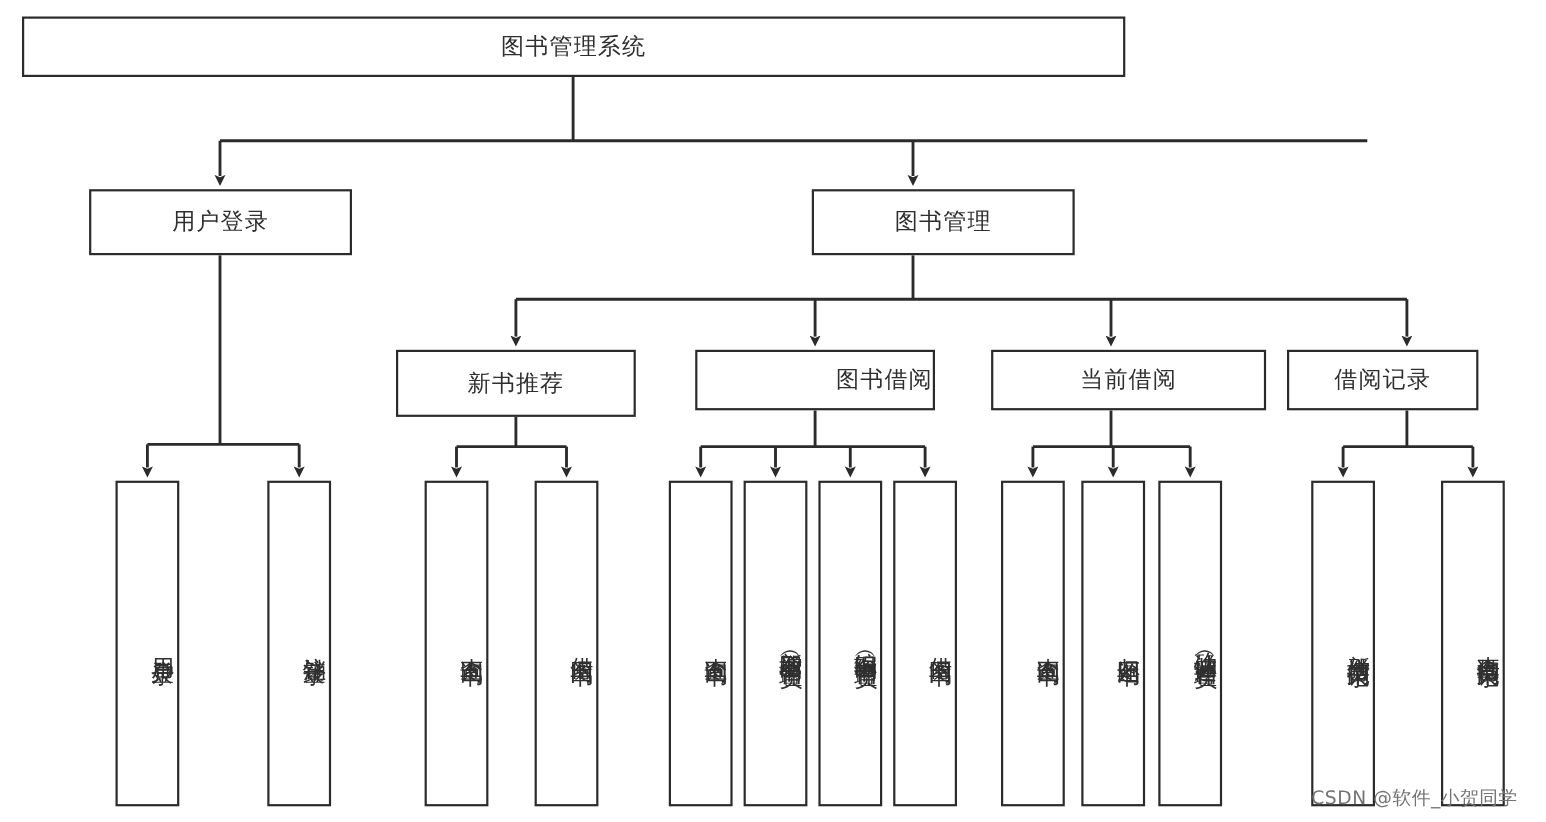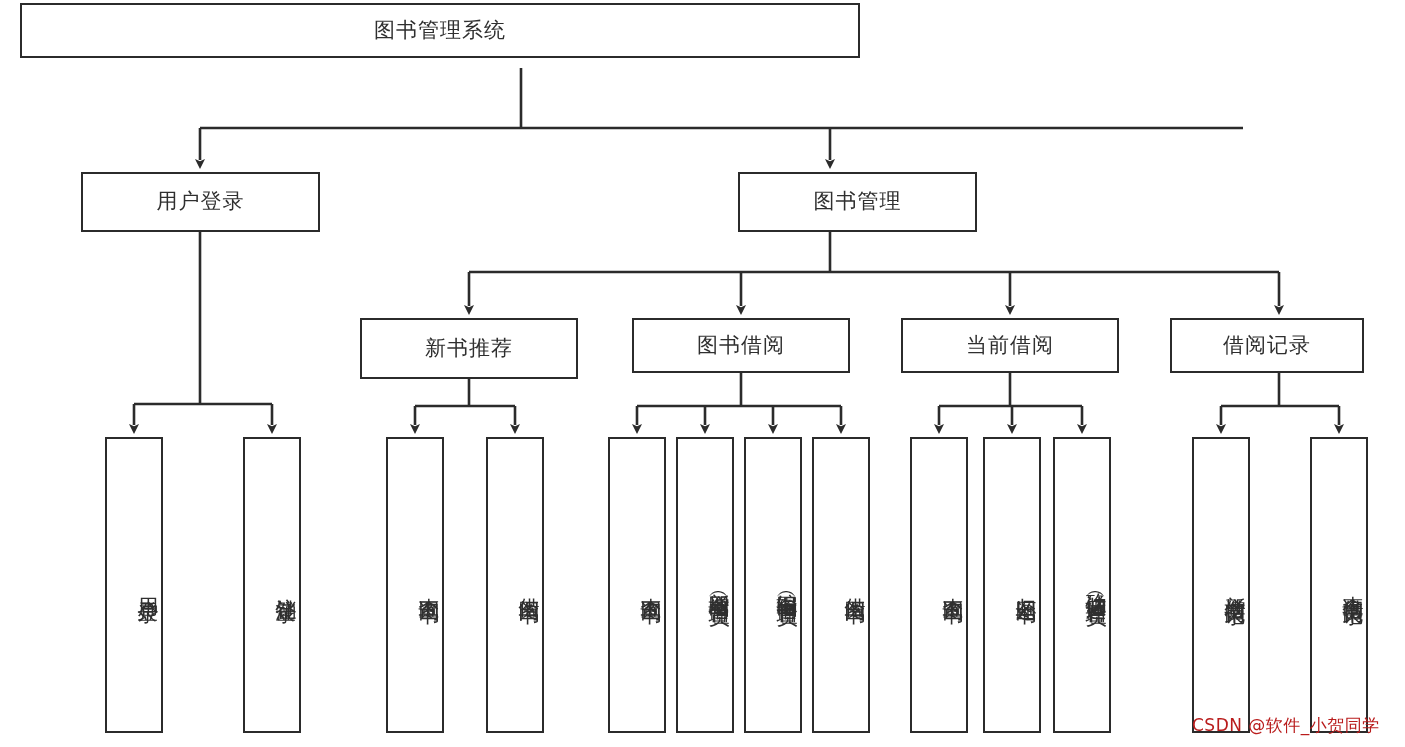--- a/index.html
+++ b/index.html
@@ -54,21 +54,21 @@
   }
   .node.vert > span {
     writing-mode: vertical-rl;
     text-orientation: upright;
     display: block;
     white-space: nowrap;
   }
   .watermark {
     position: absolute;
     font-size: 17px;
-    color: #b91c1c;
+    color: #737373;
     white-space: nowrap;
     letter-spacing: 0.5px;
   }
 </style>
 </head>
 <body>
 
 <div id="canvas">
 
   <svg class="wires" viewBox="0 0 1405 747" xmlns="http://www.w3.org/2000/svg">
@@ -114,41 +114,41 @@
       <path d="M1012,406 L1012,425" marker-end="url(#arrow)"></path>
       <path d="M1082,406 L1082,425" marker-end="url(#arrow)"></path>
 
       <path d="M1279,373 L1279,406"></path>
       <path d="M1221,406 L1339,406"></path>
       <path d="M1221,406 L1221,425" marker-end="url(#arrow)"></path>
       <path d="M1339,406 L1339,425" marker-end="url(#arrow)"></path>
     </g>
   </svg>
 
-  <div class="node horiz" style="left:20px; top:3px; width:840px; height:55px;">
+  <div class="node horiz" style="left:20px; top:15px; width:1003px; height:55px;">
     <span>图书管理系统</span>
   </div>
 
   <div class="node horiz" style="left:81px; top:172px; width:239px; height:60px;">
     <span>用户登录</span>
   </div>
   <div class="node horiz" style="left:738px; top:172px; width:239px; height:60px;">
     <span>图书管理</span>
   </div>
 
   <div class="node horiz" style="left:360px; top:318px; width:218px; height:61px;">
     <span>新书推荐</span>
   </div>
-  <div class="node horiz" style="left:632px; top:318px; width:218px; height:55px;">
+  <div class="node horiz" style="left:632px; top:318px; width:218px; height:55px;justify-content:flex-end;">
     <span>图书借阅</span>
   </div>
-  <div class="node horiz" style="left:901px; top:318px; width:218px; height:55px;text-align:right;">
+  <div class="node horiz" style="left:901px; top:318px; width:250px; height:55px;text-align:right;">
     <span>当前借阅</span>
   </div>
-  <div class="node horiz" style="left:1170px; top:318px; width:194px; height:55px;">
+  <div class="node horiz" style="left:1170px; top:318px; width:174px; height:55px;">
     <span>借阅记录</span>
   </div>
 
   <div class="node vert" style="left:105px; top:437px; width:58px; height:296px;">
     <span>用户登录</span>
   </div>
   <div class="node vert" style="left:243px; top:437px; width:58px; height:296px;">
     <span>注销登录</span>
   </div>
 

